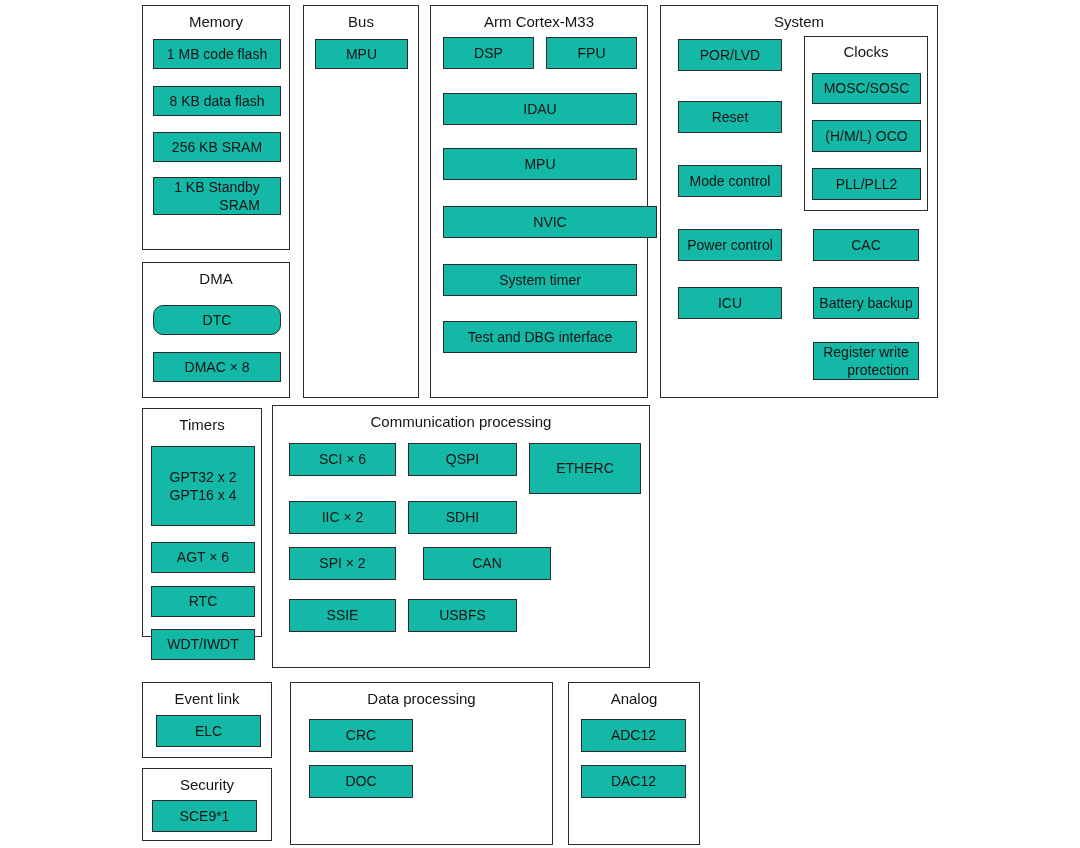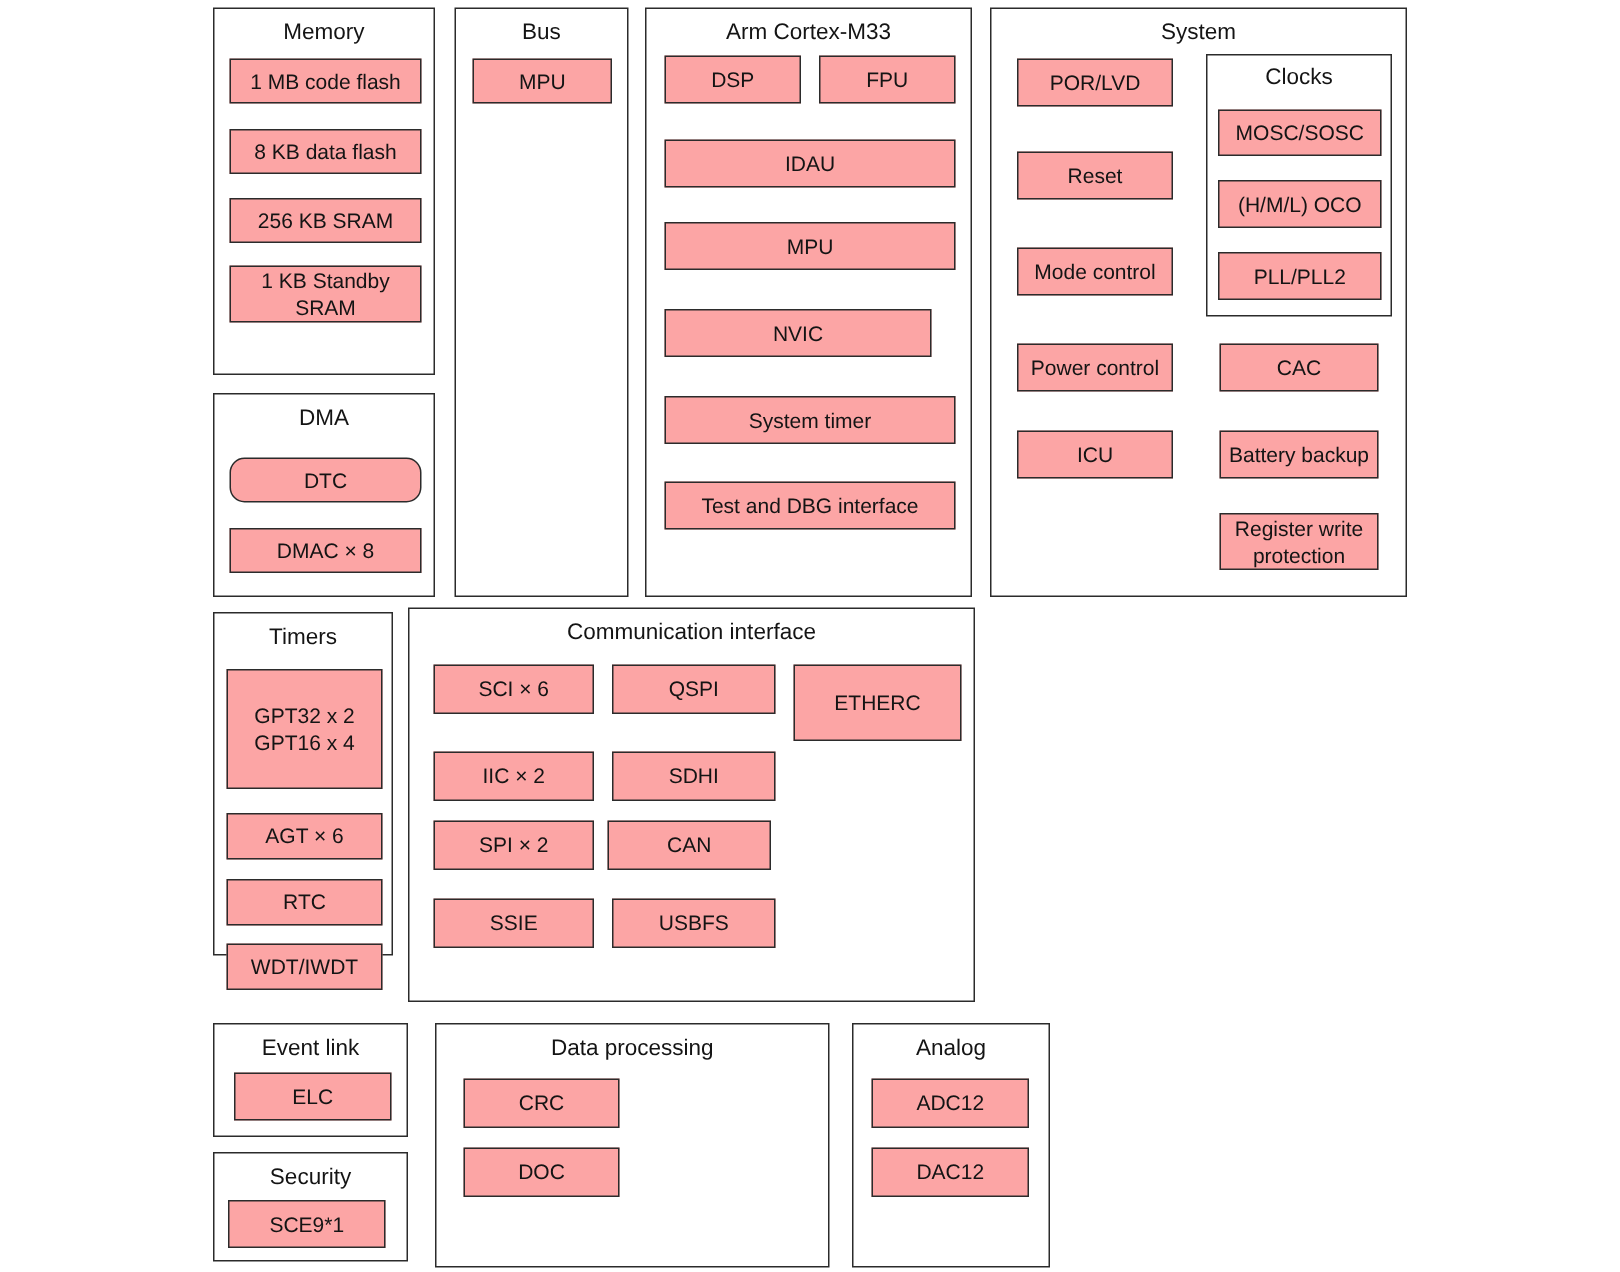--- a/index.html
+++ b/index.html
@@ -24,25 +24,25 @@
     left: 0;
     width: 100%;
     text-align: center;
     font-size: 15px;
     font-weight: 400;
     margin: 0;
   }
   .block {
     position: absolute;
     border: 1.5px solid #2b2b2b;
-    background: #fca5a5;
+    background: #14b8a6;
     display: flex;
     align-items: center;
     justify-content: center;
-    text-align: center;
+    text-align: right;
     font-size: 14px;
     line-height: 1.3;
     white-space: pre-line;
     padding: 2px;
   }
 </style>
 </head>
 <body>
 
 <div class="diagram">
@@ -66,21 +66,21 @@
     <h3 class="group-title">Bus</h3>
     <div class="block" style="left:11px; top:33px; width:93px; height:30px;">MPU</div>
   </section>
 
   <section class="group" style="left:430px; top:5px; width:218px; height:393px;">
     <h3 class="group-title">Arm Cortex-M33</h3>
     <div class="block" style="left:12px; top:31px; width:91px; height:32px;">DSP</div>
     <div class="block" style="left:115px; top:31px; width:91px; height:32px;">FPU</div>
     <div class="block" style="left:12px; top:87px; width:194px; height:32px;">IDAU</div>
     <div class="block" style="left:12px; top:142px; width:194px; height:32px;">MPU</div>
-    <div class="block" style="left:12px; top:200px; width:178px; height:32px;">NVIC</div>
+    <div class="block" style="left:12px; top:200px; width:214px; height:32px;">NVIC</div>
     <div class="block" style="left:12px; top:258px; width:194px; height:32px;">System timer</div>
     <div class="block" style="left:12px; top:315px; width:194px; height:32px;">Test and DBG interface</div>
   </section>
 
   <section class="group" style="left:660px; top:5px; width:278px; height:393px;">
     <h3 class="group-title">System</h3>
     <div class="block" style="left:17px; top:33px; width:104px; height:32px;">POR/LVD</div>
     <div class="block" style="left:17px; top:95px; width:104px; height:32px;">Reset</div>
     <div class="block" style="left:17px; top:159px; width:104px; height:32px;">Mode control</div>
     <div class="block" style="left:17px; top:223px; width:104px; height:32px;">Power control</div>
@@ -102,28 +102,28 @@
   <section class="group" style="left:142px; top:408px; width:120px; height:229px;">
     <h3 class="group-title">Timers</h3>
     <div class="block" style="left:8px; top:37px; width:104px; height:80px;">GPT32 x 2
 GPT16 x 4</div>
     <div class="block" style="left:8px; top:133px; width:104px; height:31px;">AGT × 6</div>
     <div class="block" style="left:8px; top:177px; width:104px; height:31px;">RTC</div>
     <div class="block" style="left:8px; top:220px; width:104px; height:31px;">WDT/IWDT</div>
   </section>
 
   <section class="group" style="left:272px; top:405px; width:378px; height:263px;">
-    <h3 class="group-title">Communication interface</h3>
+    <h3 class="group-title">Communication processing</h3>
     <div class="block" style="left:16px; top:37px; width:107px; height:33px;">SCI × 6</div>
     <div class="block" style="left:135px; top:37px; width:109px; height:33px;">QSPI</div>
     <div class="block" style="left:256px; top:37px; width:112px; height:51px;">ETHERC</div>
     <div class="block" style="left:16px; top:95px; width:107px; height:33px;">IIC × 2</div>
     <div class="block" style="left:135px; top:95px; width:109px; height:33px;">SDHI</div>
     <div class="block" style="left:16px; top:141px; width:107px; height:33px;">SPI × 2</div>
-    <div class="block" style="left:132px; top:141px; width:109px; height:33px;">CAN</div>
+    <div class="block" style="left:150px; top:141px; width:128px; height:33px;">CAN</div>
     <div class="block" style="left:16px; top:193px; width:107px; height:33px;">SSIE</div>
     <div class="block" style="left:135px; top:193px; width:109px; height:33px;">USBFS</div>
   </section>
 
   <section class="group" style="left:142px; top:682px; width:130px; height:76px;">
     <h3 class="group-title">Event link</h3>
     <div class="block" style="left:13px; top:32px; width:105px; height:32px;">ELC</div>
   </section>
 
   <section class="group" style="left:142px; top:768px; width:130px; height:73px;">

